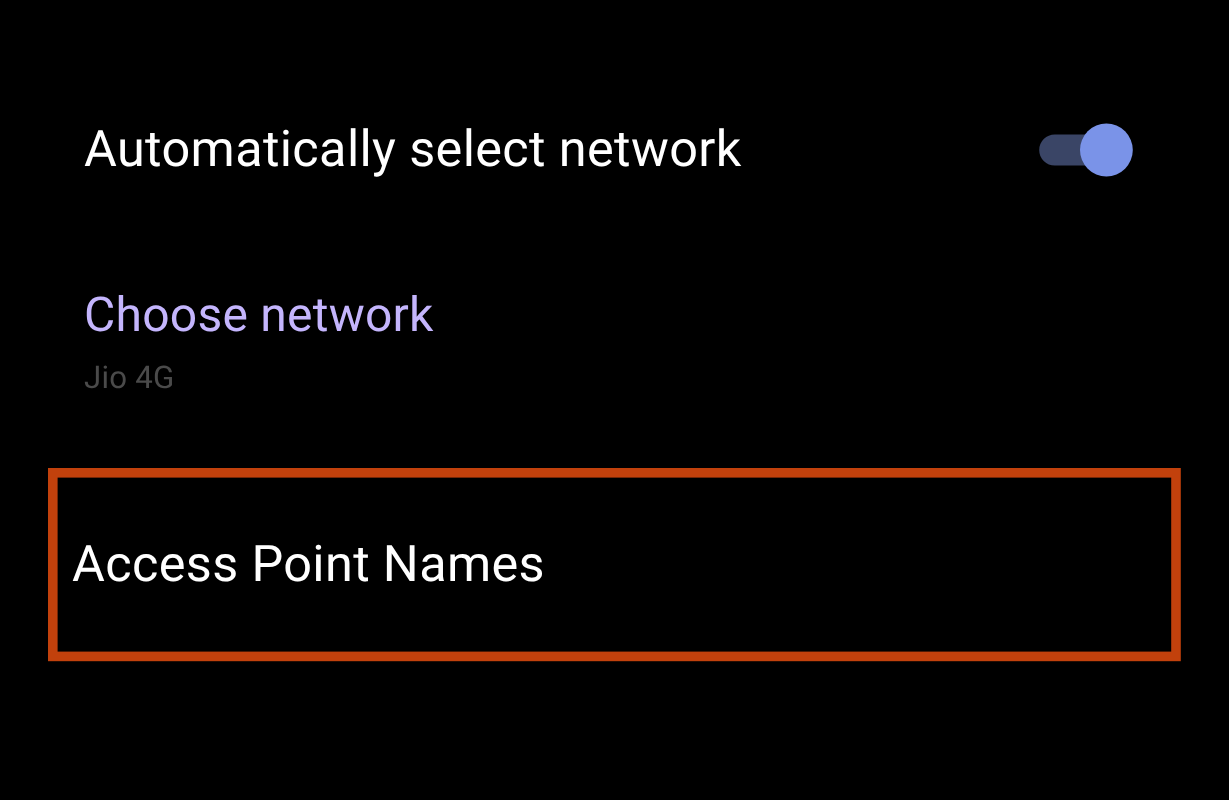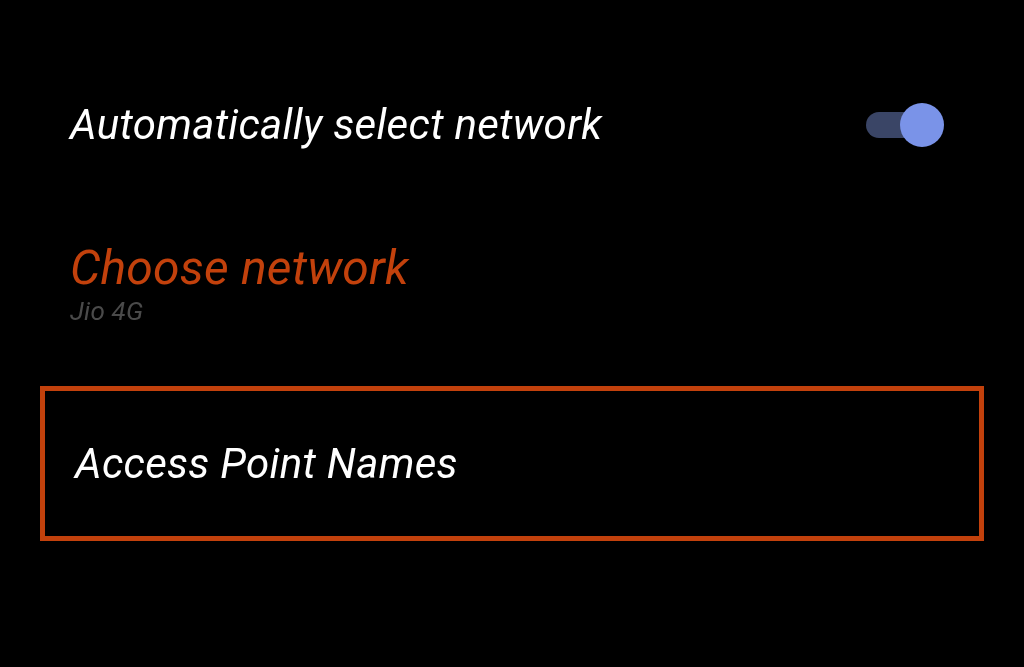--- a/index.html
+++ b/index.html
@@ -1,19 +1,18 @@
 <!DOCTYPE html>
 <html><head>
   <meta charset="utf-8">
   <style>
     * {
       margin: 0;
       padding: 0;
       box-sizing: border-box;
-      font-style: italic;
     }
     body {
       width: 1024px;
       height: 667px;
       background: #000000;
       font-family: -apple-system, BlinkMacSystemFont, 'Segoe UI', Roboto, sans-serif;
       color: #ffffff;
       overflow: hidden;
     }
     .settings-container {
@@ -35,35 +34,36 @@
       font-weight: 400;
       color: #ffffff;
       letter-spacing: 0.3px;
     }
     .disabled-row {
       padding-top: 30px;
       padding-bottom: 20px;
       cursor: default;
     }
     .disabled-title {
-      font-size: 48px;
+      font-size: 40px;
       font-weight: 400;
-      color: #c2410c;
+      color: #c4b5fd;
       letter-spacing: 0.2px;
+      margin-bottom: 14px;
     }
     .disabled-value {
       font-size: 26px;
       font-weight: 400;
       color: #4a4a4a;
       letter-spacing: 0.2px;
     }
     .apn-row {
       margin: 40px 40px 0 40px;
-      padding: 48px 30px;
-      border: 5px solid #c2410c;
+      padding: 48px 12px;
+      border: 8px solid #c2410c;
     }
     .apn-title {
       font-size: 42px;
       font-weight: 400;
       color: #ffffff;
       letter-spacing: 0.3px;
     }
     .toggle {
       position: relative;
       width: 78px;

